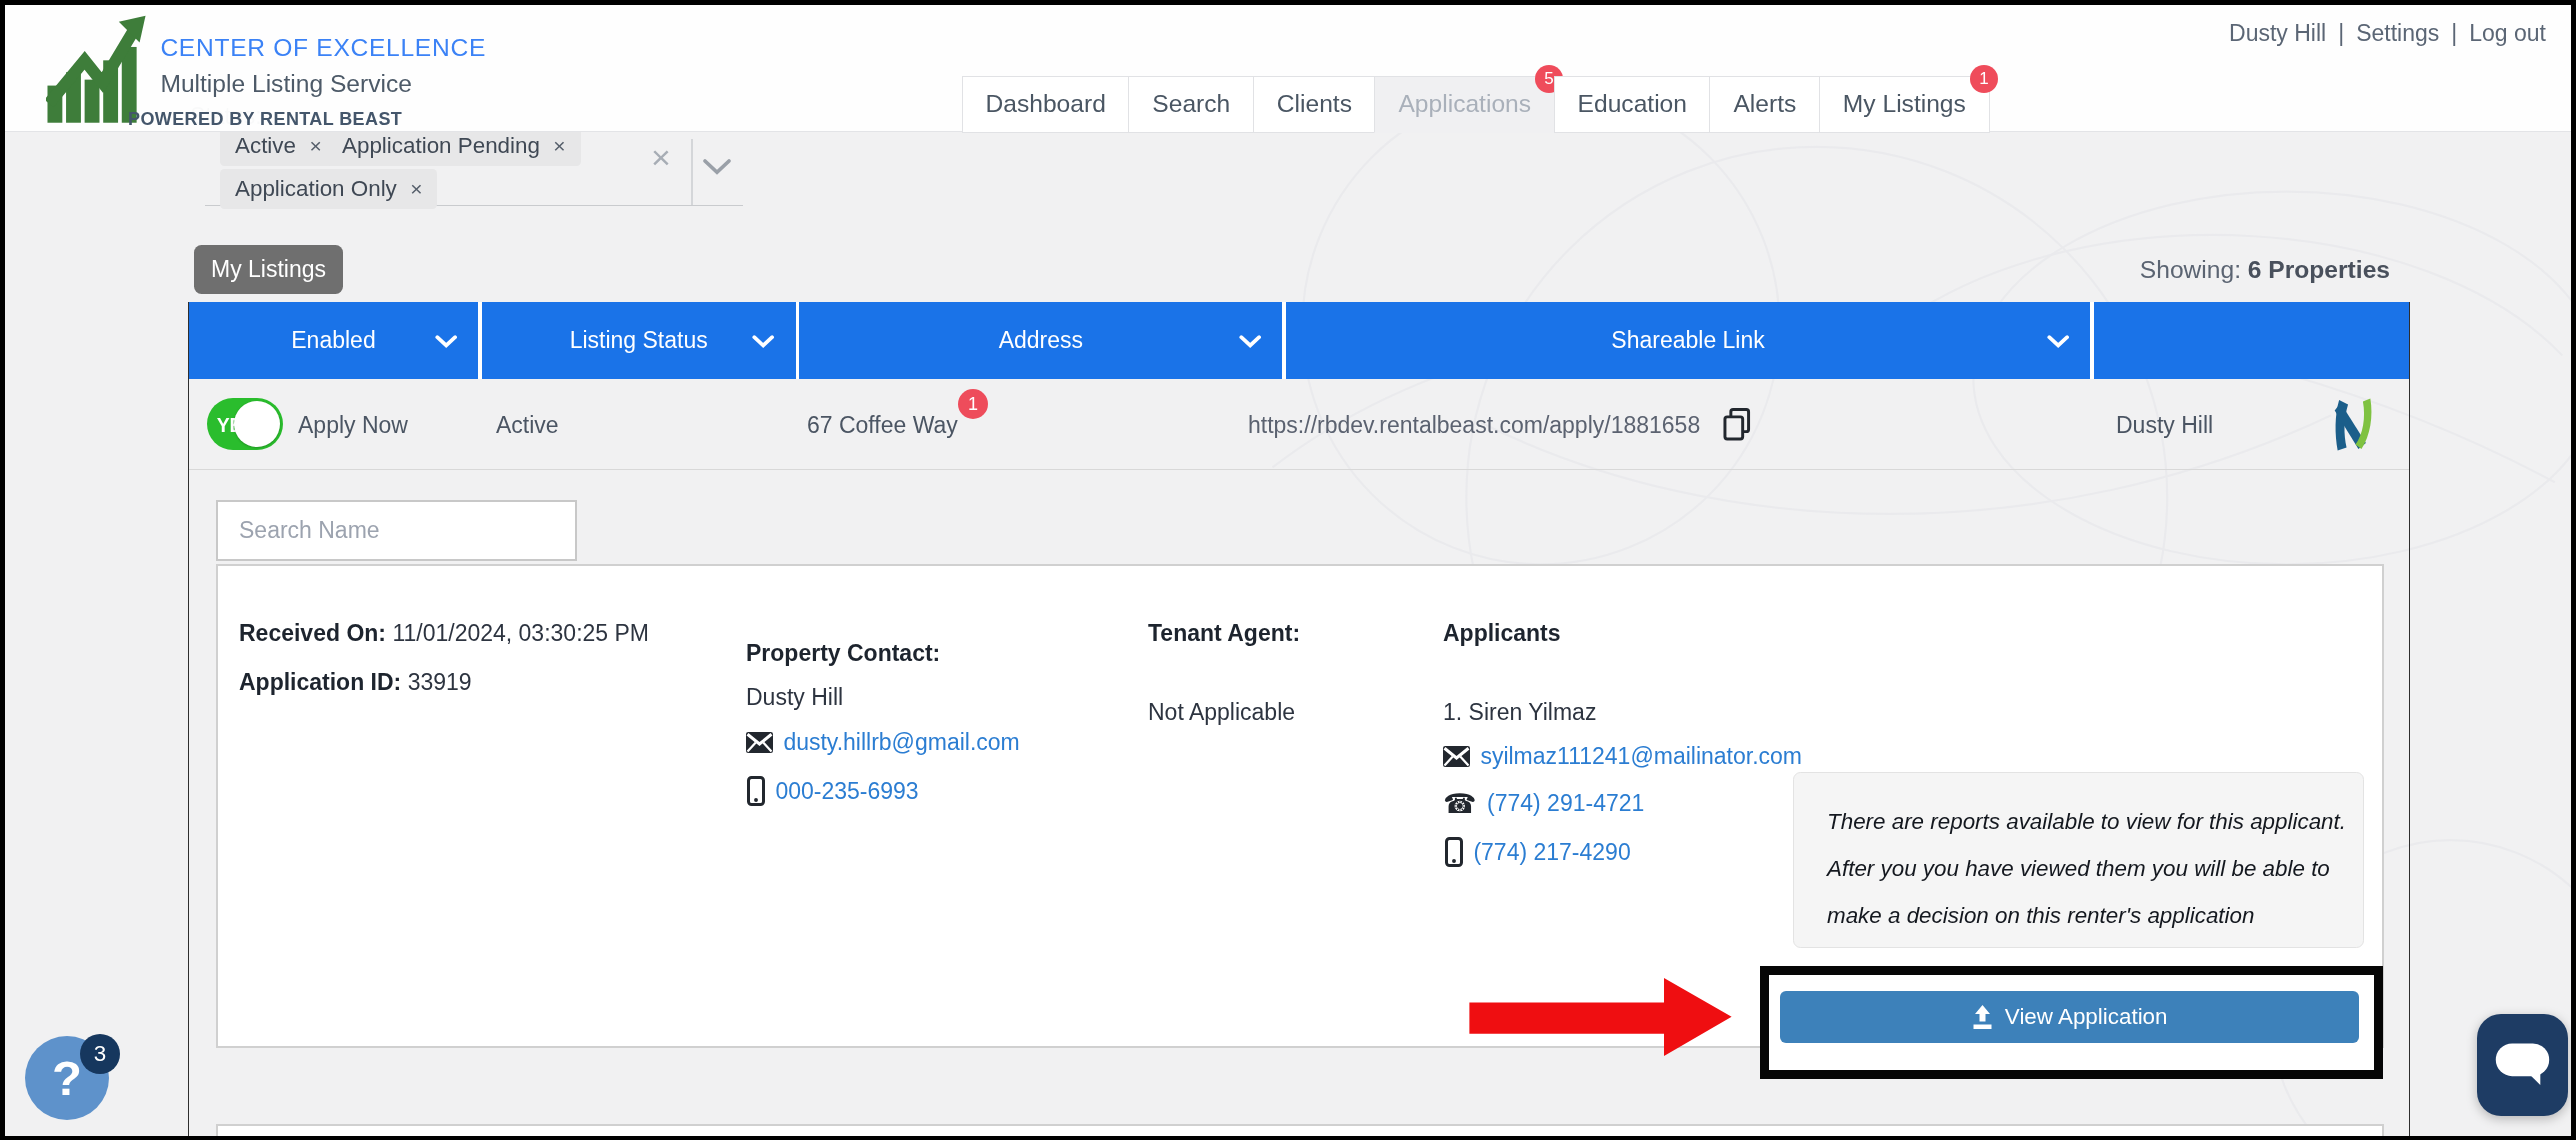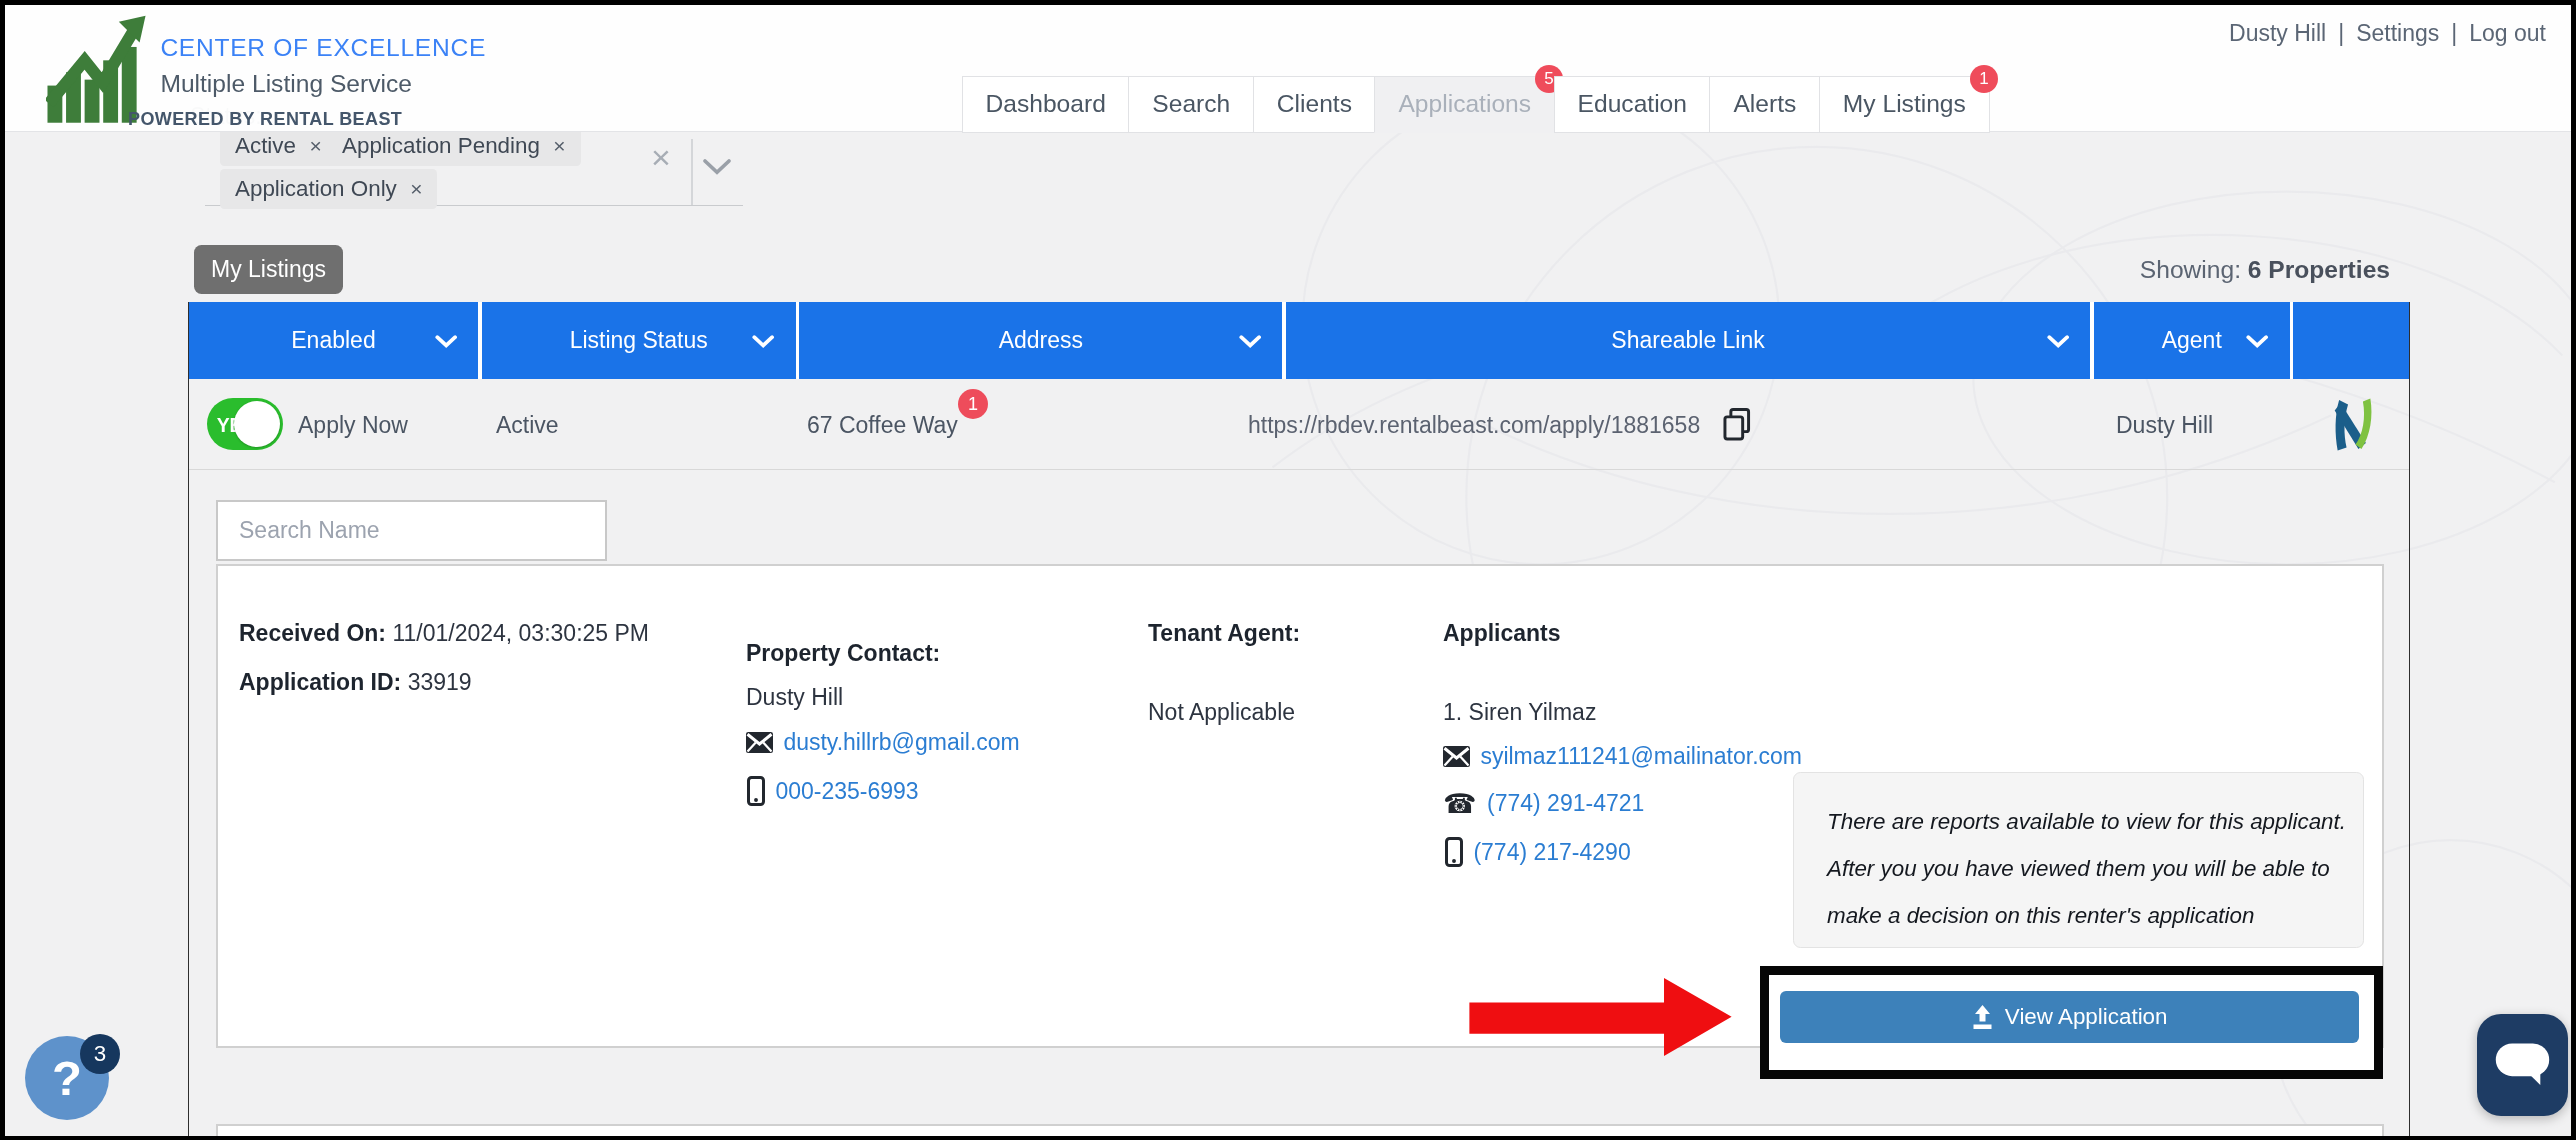--- a/index.html
+++ b/index.html
@@ -71,21 +71,21 @@
   .toggle .yes{position:absolute;left:9.7px;top:15.7px;font-size:19.4px;font-weight:bold;color:#fff;}
   .cell-txt{position:absolute;top:33px;white-space:nowrap;}
   .addr-badge{
     position:absolute;left:769px;top:10.4px;width:30px;height:30px;border-radius:50%;
     background:#ee4c5b;color:#fff;font-size:18px;display:flex;align-items:center;justify-content:center;
   }
   .copy-ic{position:absolute;left:1533px;top:28px;cursor:pointer;}
   .nlogo{position:absolute;left:2144px;top:18px;}
   
   .search-input{
-    position:absolute;left:27px;top:198px;width:391px;height:61px;background:#fff;
+    position:absolute;left:27px;top:198px;width:361px;height:61px;background:#fff;
     border:2.2px solid #c8c8c8;font-size:23px;color:#3b82f6;padding:0 21px;outline:none;
   }
   .search-input::placeholder{color:#9ca3af;}
   .card{
     position:absolute;left:27px;top:262px;width:2168px;height:484px;background:#fff;
     border:2.2px solid #d0d0d0;font-size:23px;color:#2d3440;
   }
   .lbl{font-weight:bold;color:#1d242e;}
   .linkline{display:flex;align-items:center;gap:10.4px;color:#2b7dd2;white-space:nowrap;}
   .linkline .ic{color:#22272e;display:flex;align-items:center;}
@@ -238,26 +238,20 @@
         <svg class="chev" width="22.4" height="13.4" viewBox="0 0 30 18">
             <polyline points="3,3 15,14 27,3" fill="none" stroke="#fff" stroke-width="5" stroke-linecap="round"></polyline>
           </svg>
       </div>
       <div class="th th3">
         <span>Shareable Link</span>
         <svg class="chev" width="22.4" height="13.4" viewBox="0 0 30 18">
             <polyline points="3,3 15,14 27,3" fill="none" stroke="#fff" stroke-width="5" stroke-linecap="round"></polyline>
           </svg>
       </div>
-      <div class="th th4">
-        <span>Agent</span>
-        <svg class="chev" width="22.4" height="13.4" viewBox="0 0 30 18">
-            <polyline points="3,3 15,14 27,3" fill="none" stroke="#fff" stroke-width="5" stroke-linecap="round"></polyline>
-          </svg>
-      </div>
       <div class="th th5"></div>
     </div>
 
     <div class="trow">
       <div class="toggle">
         <span class="yes">YES</span>
         <span class="knob"></span>
       </div>
       <span class="cell-txt" style="left:109px;">Apply Now</span>
       <span class="cell-txt" style="left:307px;">Active</span>

